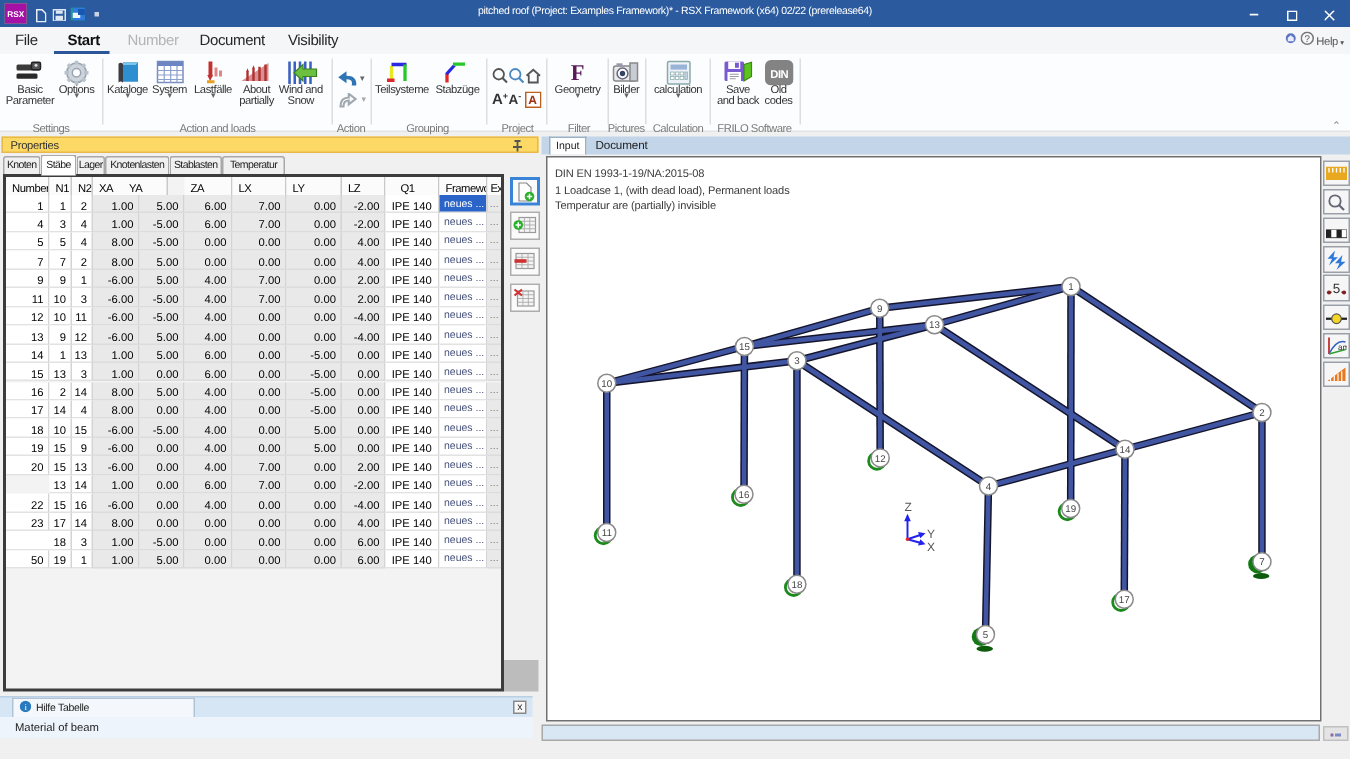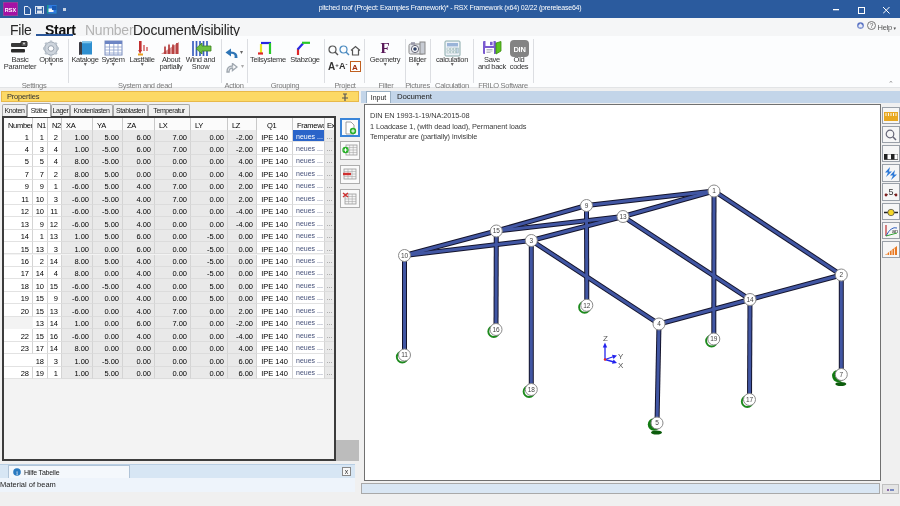--- a/index.html
+++ b/index.html
@@ -1,40 +1,40 @@
 <!DOCTYPE html>
 <html><head><meta charset="utf-8"><style>
 * { margin:0; padding:0; box-sizing:border-box; }
 html,body { width:900px; height:506px; font-family:"Liberation Sans",sans-serif; overflow:hidden; background:#f0f0f0; position:relative; }
 .abs { position:absolute; }
 .titlebar { left:0; top:0; width:900px; height:18px; background:#2b5b9e; }
 .menubar { left:0; top:18px; width:900px; height:18px; background:#f5f6f7; }
 .ribbon { left:0; top:36px; width:900px; height:52px; background:#fcfdfe; border-bottom:1px solid #e2e4e6; }
-.mtab { position:absolute; top:4px; font-size:14px; color:#262626; letter-spacing:-0.25px; }
+.mtab { position:absolute; top:4px; font-size:10px; color:#262626; letter-spacing:-0.25px; }
 .rsep { position:absolute; top:3px; height:44px; width:1px; background:#dcdee2; }
 .glabel { position:absolute; top:45px; font-size:7.5px; color:#7a7a7a; width:120px; margin-left:-60px; text-align:center; letter-spacing:-0.3px; }
 .ritem { position:absolute; top:0; text-align:center; font-size:7.5px; color:#333; white-space:nowrap; letter-spacing:-0.3px; }
 .icn { display:block; margin:0 auto; }
 .props { left:1px; top:91px; width:358px; height:11px; background:#fcd965; border:1px solid #e8b94a; font-size:7.5px; color:#333; line-height:9.5px; padding-left:5px; letter-spacing:-0.2px; }
 .ptab { position:absolute; top:104px; height:12px; background:#f0f0f0; border:1px solid #a8a8a8; border-bottom:none; border-radius:2px 2px 0 0; font-size:7px; color:#222; text-align:center; line-height:12px; letter-spacing:-0.4px; white-space:nowrap; overflow:hidden; }
 .ptab.sel { top:102.5px; height:14px; background:#fff; line-height:14px; z-index:3; }
 .tablewrap { left:2px; top:116px; width:334px; height:345px; background:#f3f3f3; border:2px solid #3c3c3c; overflow:hidden; }
 .th { position:absolute; top:0; height:12.5px; background:#fbfbfb; border-right:1px solid #c9c9c9; border-bottom:1px solid #999; font-size:7.5px; color:#000; padding:2.5px 0 0 4px; white-space:nowrap; overflow:hidden; letter-spacing:-0.3px; }
 .td { position:absolute; height:12.45px; background:#fff; border-right:1px solid #d4d4d4; border-bottom:1px solid #e2e2e2; font-size:7.5px; color:#000; text-align:right; padding:2.5px 3px 0 0; white-space:nowrap; overflow:hidden; }
 .td.g { background:#e9e9e9; border-bottom:1px solid #dcdcdc; }
 .td.c { text-align:center; padding-right:0; }
 .td.m { text-align:left; padding-left:3px; color:#47527a; font-size:7px; }
 .td.sel { background:#2a64c9; color:#fff; }
 .td.e { color:#777; text-align:center; font-size:7px; padding-right:0; }
 .sidebtn { position:absolute; left:340px; width:20px; height:19px; background:#fafafa; border:1px solid #adadad; }
 .sidebtn.sel { border:2px solid #3a84d8; }
 .rtoolbtn { position:absolute; left:881.5px; width:18px; height:17.5px; background:#f6f6f6; border:1px solid #9aa0a8; }
 .helpbox { left:0; top:464px; width:355px; height:13.5px; background:#d7e6f4; border-top:1px solid #b9cfe4; }
 .helptab { position:absolute; left:8px; top:0px; width:122px; height:13.5px; background:#f4f8fc; border:1px solid #b0c4d8; border-bottom:none; font-size:7px; color:#222; line-height:13px; letter-spacing:-0.2px; }
-.statrow { left:0; top:477.5px; width:355px; height:14px; background:#eef4fb; font-size:7.5px; color:#222; line-height:14px; }
+.statrow { left:0; top:477.5px; width:355px; height:14px; background:#eef4fb; font-size:7.5px; color:#222; line-height:14px; padding-left:10px; }
 .canvas { left:364px; top:103.5px; width:516.5px; height:377.5px; background:#fff; border:1px solid #707070; }
 .ctext { position:absolute; left:5px; font-size:7.4px; color:#3a3a3a; letter-spacing:-0.1px; }
 .doctabs { left:361px; top:90.5px; width:539px; height:12.5px; background:#c3d5e9; }
 .rscroll { left:361px; top:483px; width:519px; height:11px; background:#d9e6f3; border:1.5px solid #a9a9a9; }
 </style></head>
 <body>
 <div class="abs titlebar">
   <svg class="abs" style="left:3px;top:2px" width="15" height="14">
       <rect width="15" height="14" fill="#a511a5" stroke="#7a7a8a" stroke-width="0.8"></rect>
       <text x="7.5" y="9.5" font-size="5.5" font-weight="bold" fill="#fff" text-anchor="middle" font-family="Liberation Sans">RSX</text>
@@ -87,21 +87,21 @@
 <div class="rsep" style="left:67.5px"></div>
     <div class="rsep" style="left:221.3px"></div>
     <div class="rsep" style="left:246.7px"></div>
     <div class="rsep" style="left:323.8px"></div>
     <div class="rsep" style="left:364px"></div>
     <div class="rsep" style="left:404.5px"></div>
     <div class="rsep" style="left:429.9px"></div>
     <div class="rsep" style="left:473.3px"></div>
     <div class="rsep" style="left:533px"></div>
     <div class="glabel" style="left:34px">Settings</div>
-    <div class="glabel" style="left:145px">System and dead</div>
+    <div class="glabel" style="left:145px">Action and loads</div>
     <div class="glabel" style="left:234px">Action</div>
     <div class="glabel" style="left:285px">Grouping</div>
     <div class="glabel" style="left:345px">Project</div>
     <div class="glabel" style="left:386px">Filter</div>
     <div class="glabel" style="left:417.5px">Pictures</div>
     <div class="glabel" style="left:452px">Calculation</div>
     <div class="glabel" style="left:503px">FRILO Software</div>
     <div class="ritem" style="left:-2.0px;width:44px;line-height:7.2px">
       <div style="height:20px;padding-top:4px">
         <svg class="icn" width="22" height="16">
@@ -309,21 +309,21 @@
 <div class="ptab sel" style="left:27px;width:24px">Stäbe</div>
 <div class="ptab" style="left:51px;width:19px">Lager</div>
 <div class="ptab" style="left:70px;width:43px">Knotenlasten</div>
 <div class="ptab" style="left:113px;width:35px">Stablasten</div>
 <div class="ptab" style="left:148px;width:42px">Temperatur</div>
 <div class="abs tablewrap">
 <div class="th" style="left:0px;width:29px;">Number</div>
     <div class="th" style="left:29px;width:15px;">N1</div>
     <div class="th" style="left:44px;width:14px;">N2</div>
     <div class="th" style="left:58px;width:31px;">XA</div>
-    <div class="th" style="left:89px;width:30px;">YA</div>
+    <div class="th" style="left:78px;width:30px;">YA</div>
     <div class="th" style="left:119px;width:32px;">ZA</div>
     <div class="th" style="left:151px;width:36px;">LX</div>
     <div class="th" style="left:187px;width:37px;">LY</div>
     <div class="th" style="left:224px;width:29px;">LZ</div>
     <div class="th" style="left:253px;width:36px;padding-left:10px;">Q1</div>
     <div class="th" style="left:289px;width:32px;">Framework</div>
     <div class="th" style="left:321px;width:10px;padding-left:2px;letter-spacing:-0.5px;">Ext</div>
     <div class="td" style="left:0px;top:12.00px;width:29px">1</div>
     <div class="td" style="left:29px;top:12.00px;width:15px">1</div>
     <div class="td" style="left:44px;top:12.00px;width:14px">2</div>
@@ -545,21 +545,21 @@
     <div class="td" style="left:44px;top:236.10px;width:14px">3</div>
     <div class="td g" style="left:58px;top:236.10px;width:31px">1.00</div>
     <div class="td g" style="left:89px;top:236.10px;width:30px">-5.00</div>
     <div class="td g" style="left:119px;top:236.10px;width:32px">0.00</div>
     <div class="td g" style="left:151px;top:236.10px;width:36px">0.00</div>
     <div class="td g" style="left:187px;top:236.10px;width:37px">0.00</div>
     <div class="td g" style="left:224px;top:236.10px;width:29px">6.00</div>
     <div class="td c" style="left:253px;top:236.10px;width:36px">IPE 140</div>
     <div class="td m" style="left:289px;top:236.10px;width:32px">neues ...</div>
     <div class="td g g e" style="left:321px;top:236.10px;width:10px">...</div>
-    <div class="td" style="left:0px;top:248.55px;width:29px">28</div>
+    <div class="td" style="left:0px;top:248.55px;width:29px">50</div>
     <div class="td" style="left:29px;top:248.55px;width:15px">19</div>
     <div class="td" style="left:44px;top:248.55px;width:14px">1</div>
     <div class="td g" style="left:58px;top:248.55px;width:31px">1.00</div>
     <div class="td g" style="left:89px;top:248.55px;width:30px">5.00</div>
     <div class="td g" style="left:119px;top:248.55px;width:32px">0.00</div>
     <div class="td g" style="left:151px;top:248.55px;width:36px">0.00</div>
     <div class="td g" style="left:187px;top:248.55px;width:37px">0.00</div>
     <div class="td g" style="left:224px;top:248.55px;width:29px">6.00</div>
     <div class="td c" style="left:253px;top:248.55px;width:36px">IPE 140</div>
     <div class="td m" style="left:289px;top:248.55px;width:32px">neues ...</div>

